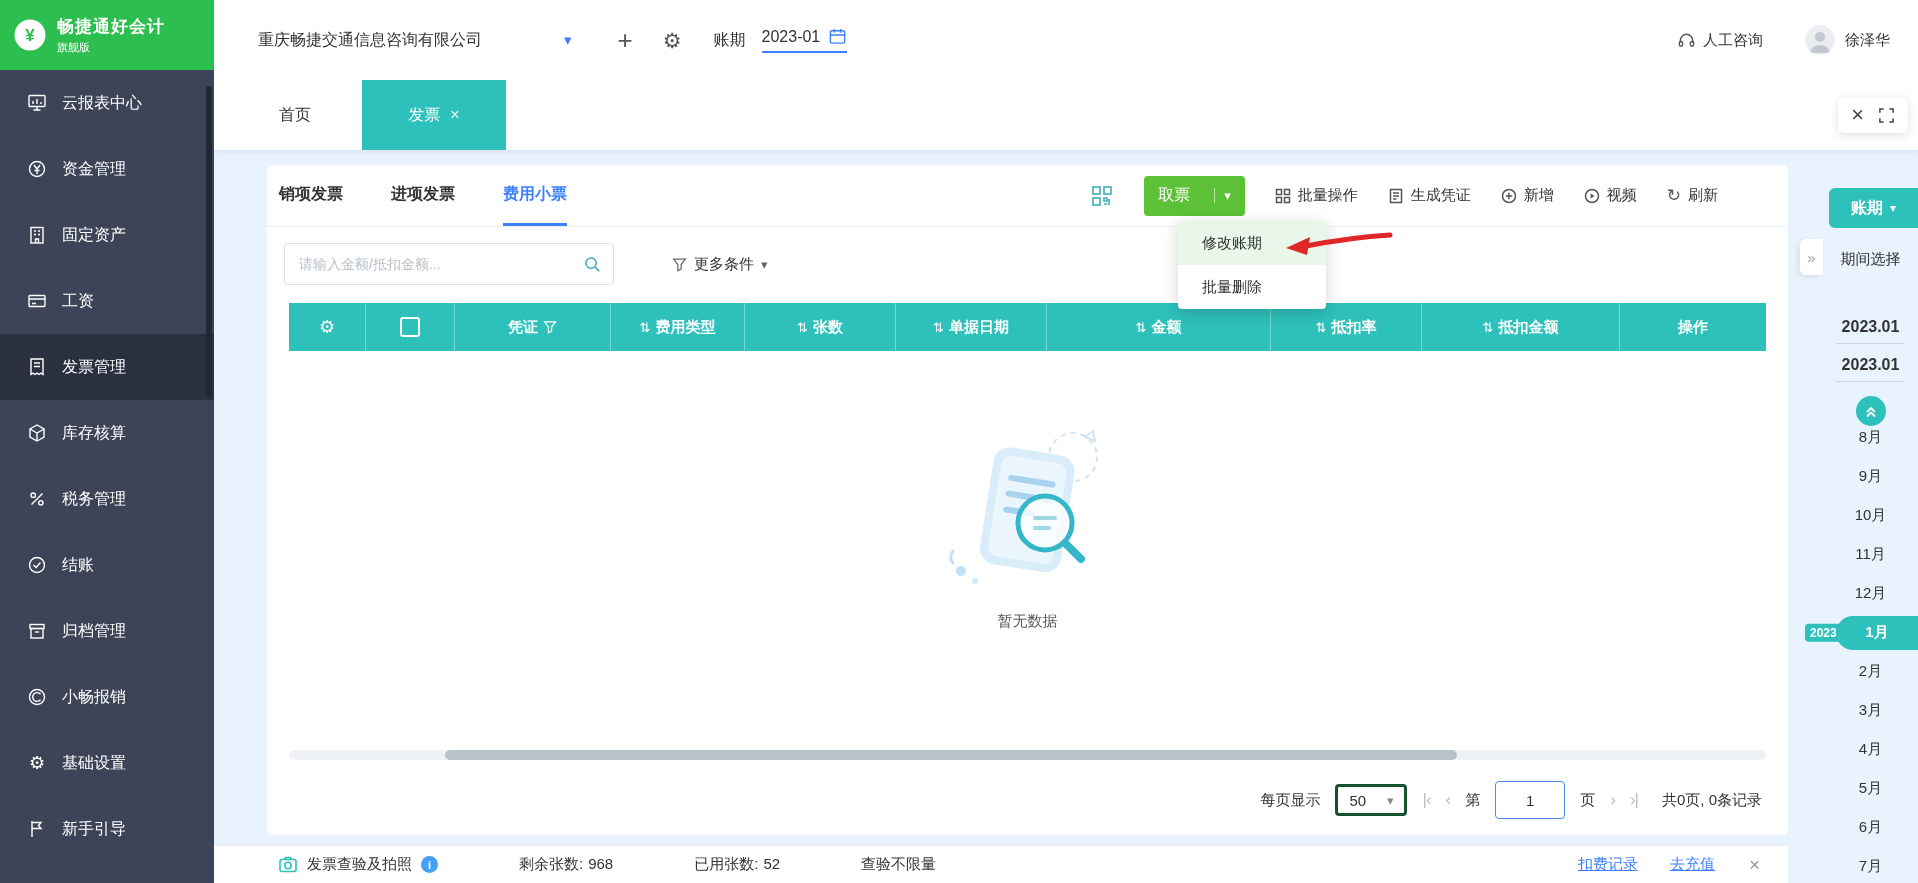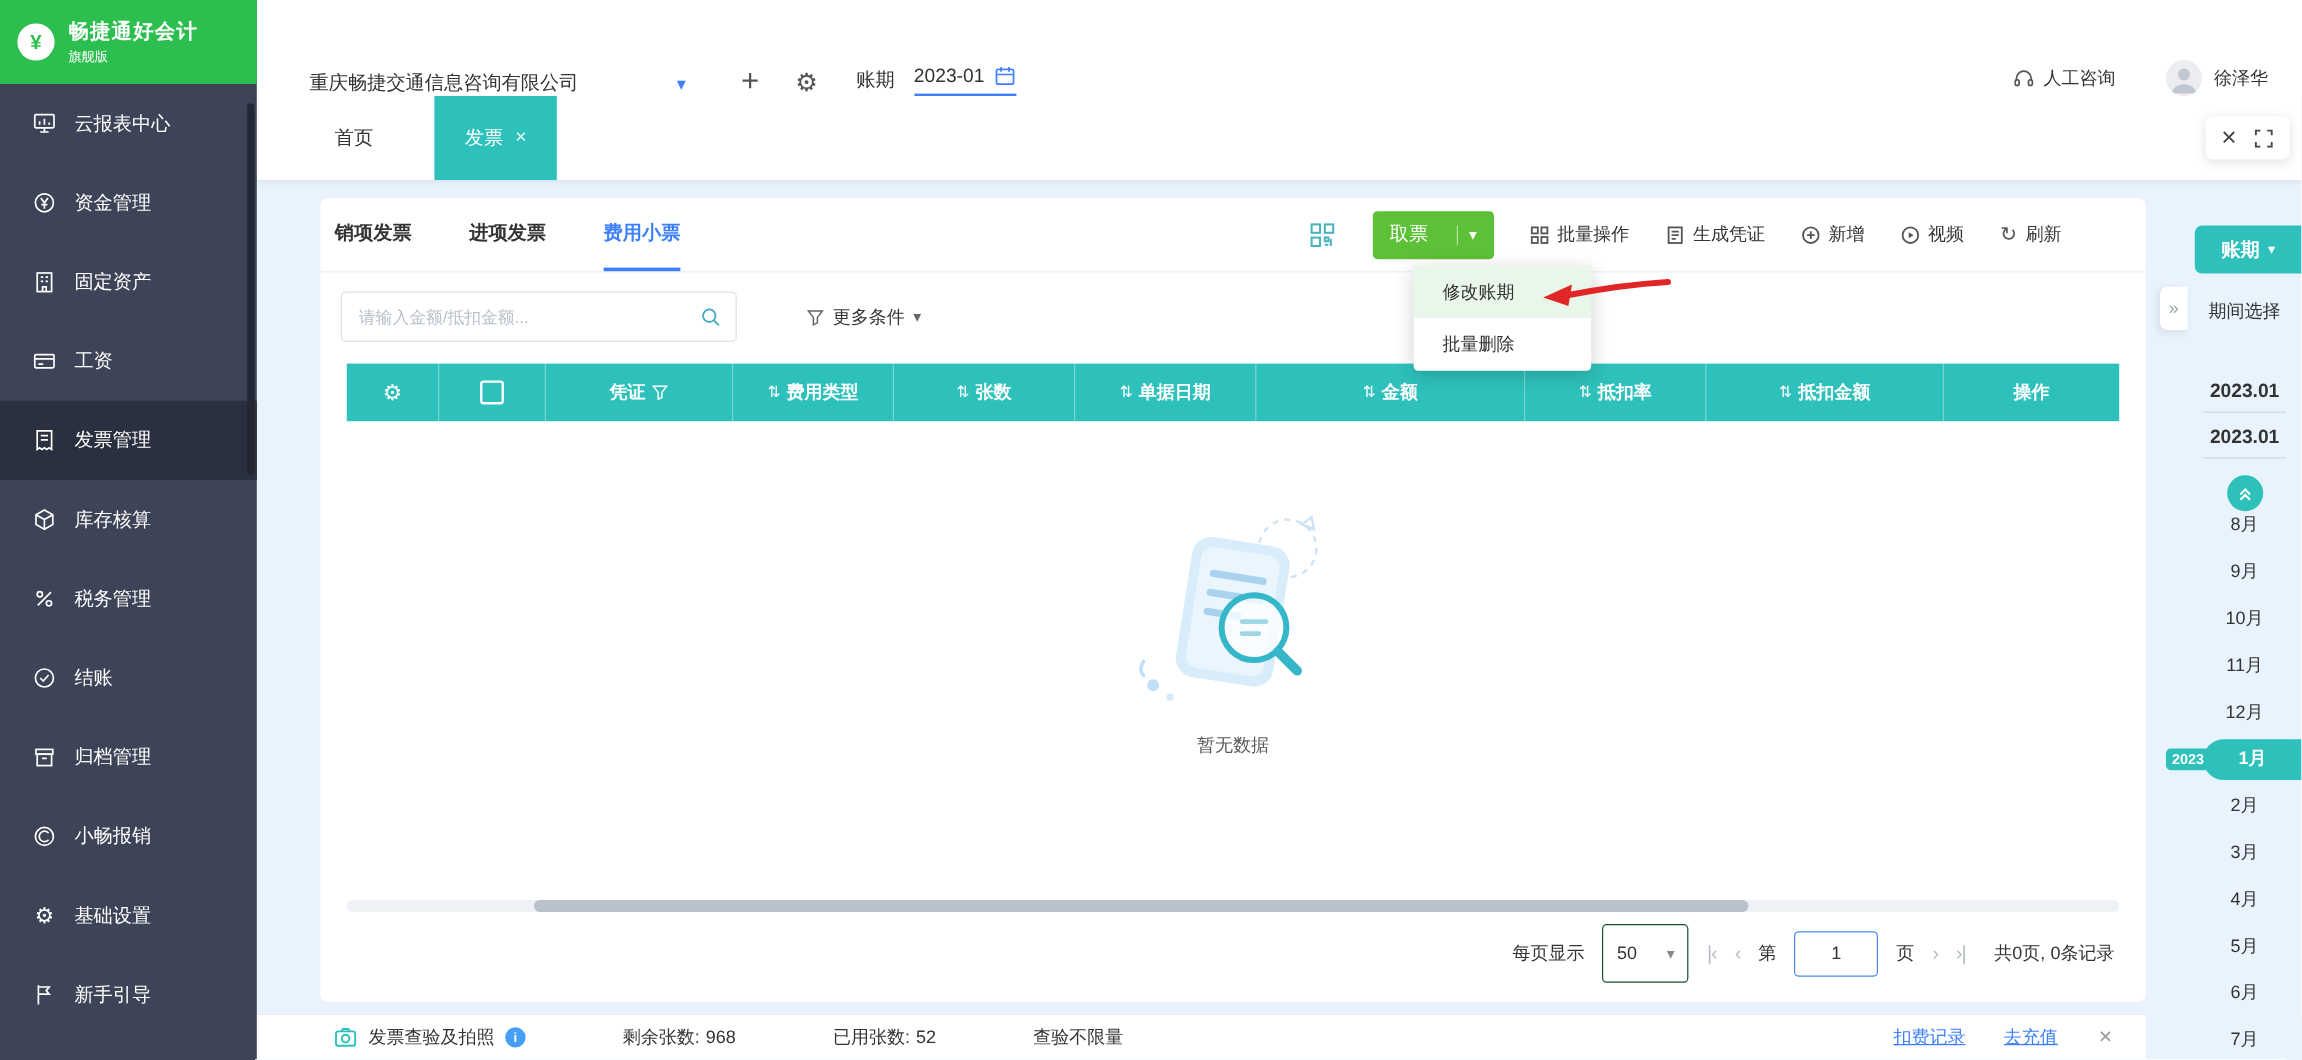--- a/index.html
+++ b/index.html
@@ -12,37 +12,37 @@
   .logo-title{color:#fff;font-size:17px;font-weight:bold;letter-spacing:1px;white-space:nowrap}
   .logo-sub{color:#fff;font-size:11px;margin-top:2px}
   .menu{position:absolute;top:70px;left:0;right:0}
   .menu-item{height:66px;display:flex;align-items:center;gap:14px;padding-left:26px;color:#fff;font-size:16px;cursor:pointer}
   .menu-item.active{background:#2a3040}
   .mi-icon{width:22px;height:22px;display:flex;align-items:center;justify-content:center;flex:0 0 22px}
   .mi-icon .glyph{font-size:18px;color:#fff}
   .side-scroll{position:absolute;right:2px;top:86px;width:6px;height:310px;background:#232733;border-radius:3px}
 
   
-  .topbar{position:absolute;left:214px;top:0;right:0;height:80px;background:#fff;display:flex;align-items:flex-end;padding:0 28px 0 44px;box-sizing:border-box;z-index:5}
+  .topbar{position:absolute;left:214px;top:0;right:0;height:80px;background:#fff;display:flex;align-items:center;padding:0 28px 0 44px;box-sizing:border-box;z-index:5}
   .company{display:flex;align-items:center;font-size:16px;cursor:pointer}
   .company .chev{color:#3d7fff;font-size:15px;margin-left:82px}
   .tb-plus{font-size:26px;color:#555;font-weight:300;margin-left:46px;cursor:pointer;line-height:1}
   .tb-gear{font-size:21px;color:#555;margin-left:30px;cursor:pointer;line-height:1}
   .period{display:flex;align-items:center;margin-left:32px;font-size:16px}
   .period-val{display:flex;align-items:center;gap:8px;margin-left:16px;padding-bottom:5px;border-bottom:2px solid #3d7fff;cursor:pointer}
   .tb-right{margin-left:auto;display:flex;align-items:center}
   .support{display:flex;align-items:center;gap:7px;font-size:15px;cursor:pointer}
   .avatar{width:30px;height:30px;border-radius:50%;background:#ecedf1;display:flex;align-items:center;justify-content:center;margin-left:42px;overflow:hidden;cursor:pointer}
   .username{font-size:15px;margin-left:10px}
 
   
   .tabrow{position:absolute;left:214px;top:80px;right:0;height:70px;background:#fff;box-shadow:0 2px 5px rgba(60,90,120,.10);display:flex;align-items:stretch;z-index:4}
   .wtab{display:flex;align-items:center;justify-content:center;font-size:16px;cursor:pointer}
   .wtab.home{width:94px;margin-left:34px}
-  .wtab.active{width:102px;margin-left:20px;background:#2ec1bc;color:#fff;gap:10px}
+  .wtab.active{width:144px;margin-left:20px;background:#2ec1bc;color:#fff;gap:10px}
   .wtab-close{font-size:16px;opacity:.95}
   .win-controls{margin-left:auto;align-self:center;margin-right:10px;display:flex;align-items:center;gap:14px;background:#fff;box-shadow:0 2px 10px rgba(0,0,0,.13);border-radius:6px;padding:7px 13px}
   .wc-close{font-size:22px;color:#444;line-height:1;cursor:pointer}
   .wc-full{display:flex;cursor:pointer}
 
   
   .main-panel{position:absolute;left:267px;top:165px;width:1521px;height:670px;background:#fff;border-radius:6px;z-index:2}
   .panel-head{height:62px;border-bottom:1px solid #ebeef2;display:flex;align-items:center;padding:0 70px 0 12px;box-sizing:border-box}
   .inv-tabs{display:flex;gap:48px;height:100%}
   .inv-tab{display:flex;align-items:center;font-size:16px;font-weight:bold;cursor:pointer;border-bottom:3px solid transparent;box-sizing:border-box}
@@ -69,21 +69,21 @@
   .cb{width:16px;height:16px;border:2px solid #fff;border-radius:3px;display:block}
   .c0{width:77px}.c1{width:89px}.c2{width:156px}.c3{width:134px}.c4{width:151px}.c5{width:151px}.c6{width:224px}.c7{width:151px}.c8{width:198px}.c9{width:146px}
 
   .empty{display:flex;flex-direction:column;align-items:center;margin-top:72px}
   .empty-text{margin-top:14px;font-size:15px;color:#5a5a5a}
 
   .hscroll{position:absolute;left:22px;right:22px;bottom:75px;height:10px;background:#eef1f5;border-radius:5px}
   .hthumb{position:absolute;left:156px;top:0;width:1012px;height:10px;background:#b9c1ca;border-radius:5px;cursor:pointer}
 
   .pagination{position:absolute;right:26px;bottom:16px;display:flex;align-items:center;gap:15px;font-size:15px}
-  .pg-select{width:72px;height:49px;border:1px solid #14532d;border-radius:4px;display:flex;align-items:center;justify-content:space-between;padding:0 11px;box-sizing:border-box;cursor:pointer}
+  .pg-select{width:72px;height:32px;border:3px solid #14532d;border-radius:4px;display:flex;align-items:center;justify-content:space-between;padding:0 11px;box-sizing:border-box;cursor:pointer}
   .pg-select .chev{color:#888;font-size:13px}
   .pg-nav{color:#b6bdc6;font-size:17px;cursor:pointer;letter-spacing:-1px}
   .pg-input{width:70px;height:38px;border:1px solid #4c8af0;border-radius:4px;text-align:center;font-size:15px;font-family:inherit;box-sizing:border-box;outline:none;color:#333}
   .pg-total{margin-left:9px}
 
   
   .dropdown{position:absolute;left:1178px;top:221px;width:148px;background:#fff;border-radius:4px;box-shadow:0 4px 16px rgba(0,0,0,.18);z-index:30}
   .dd-item{height:44px;display:flex;align-items:center;padding-left:24px;font-size:15px;cursor:pointer}
   .dd-item.highlight{background:#e9f7ea}
   .red-arrow{position:absolute;left:1282px;top:227px;z-index:40;pointer-events:none}

